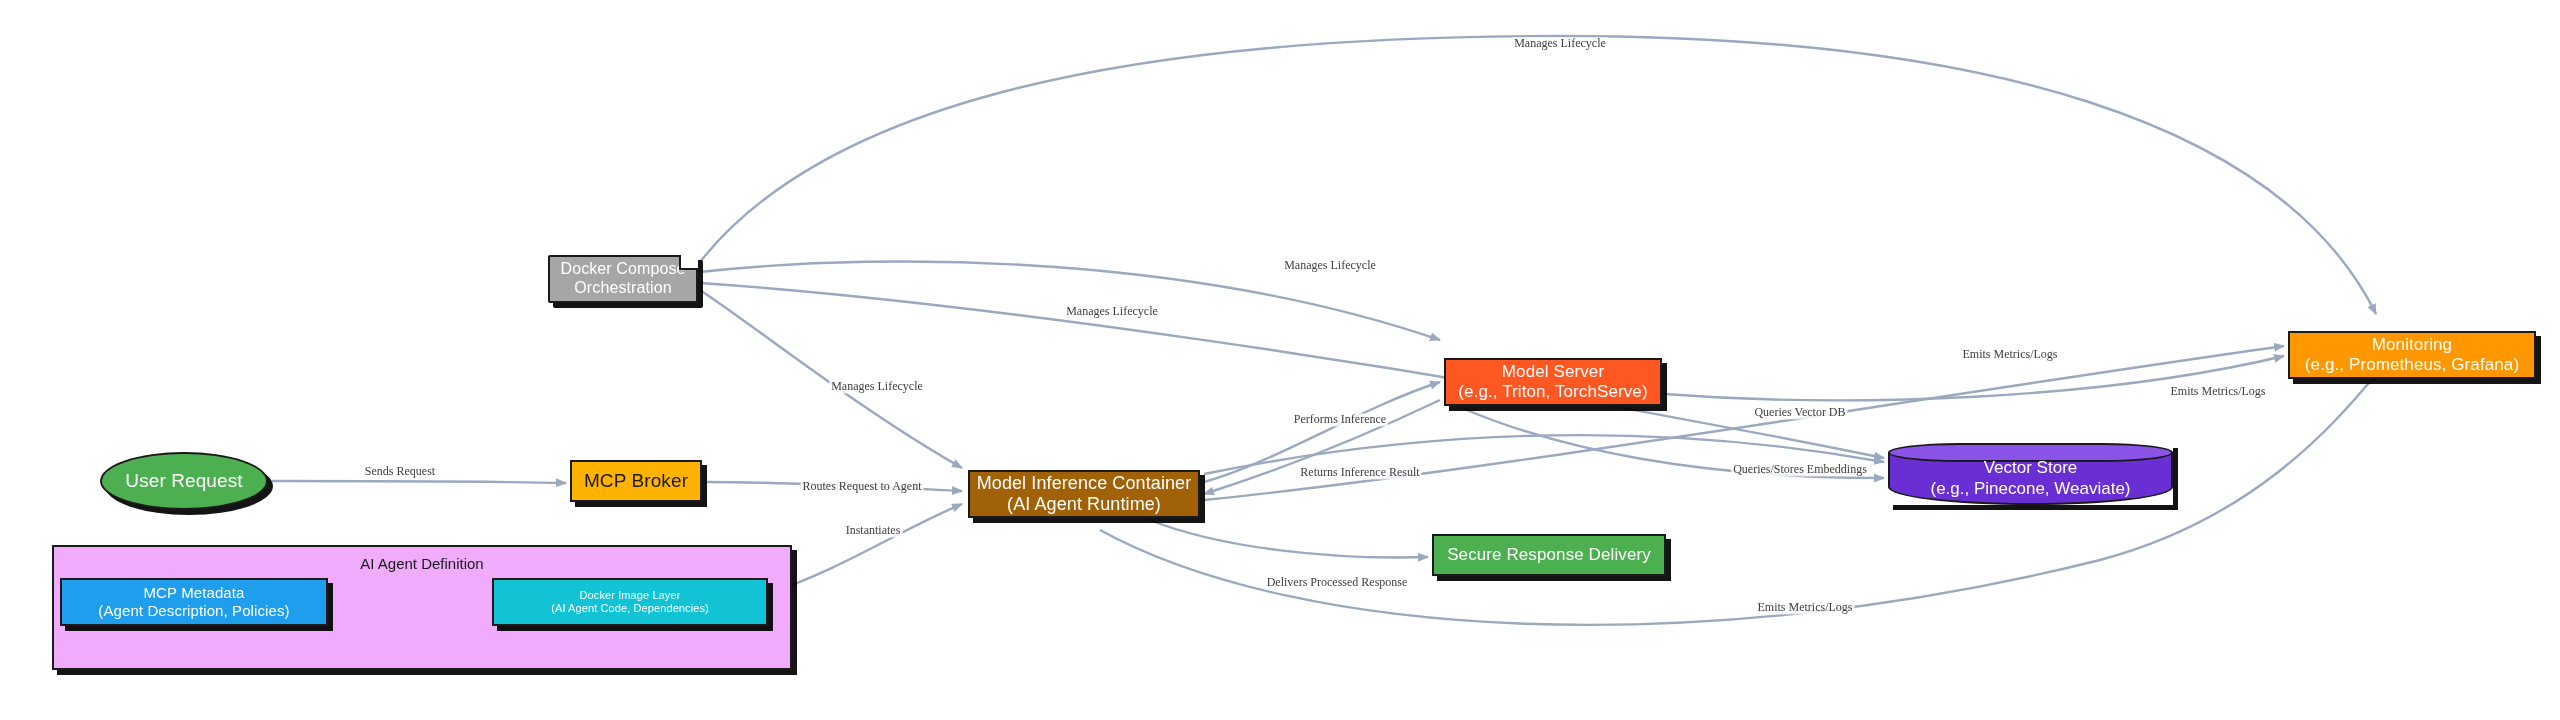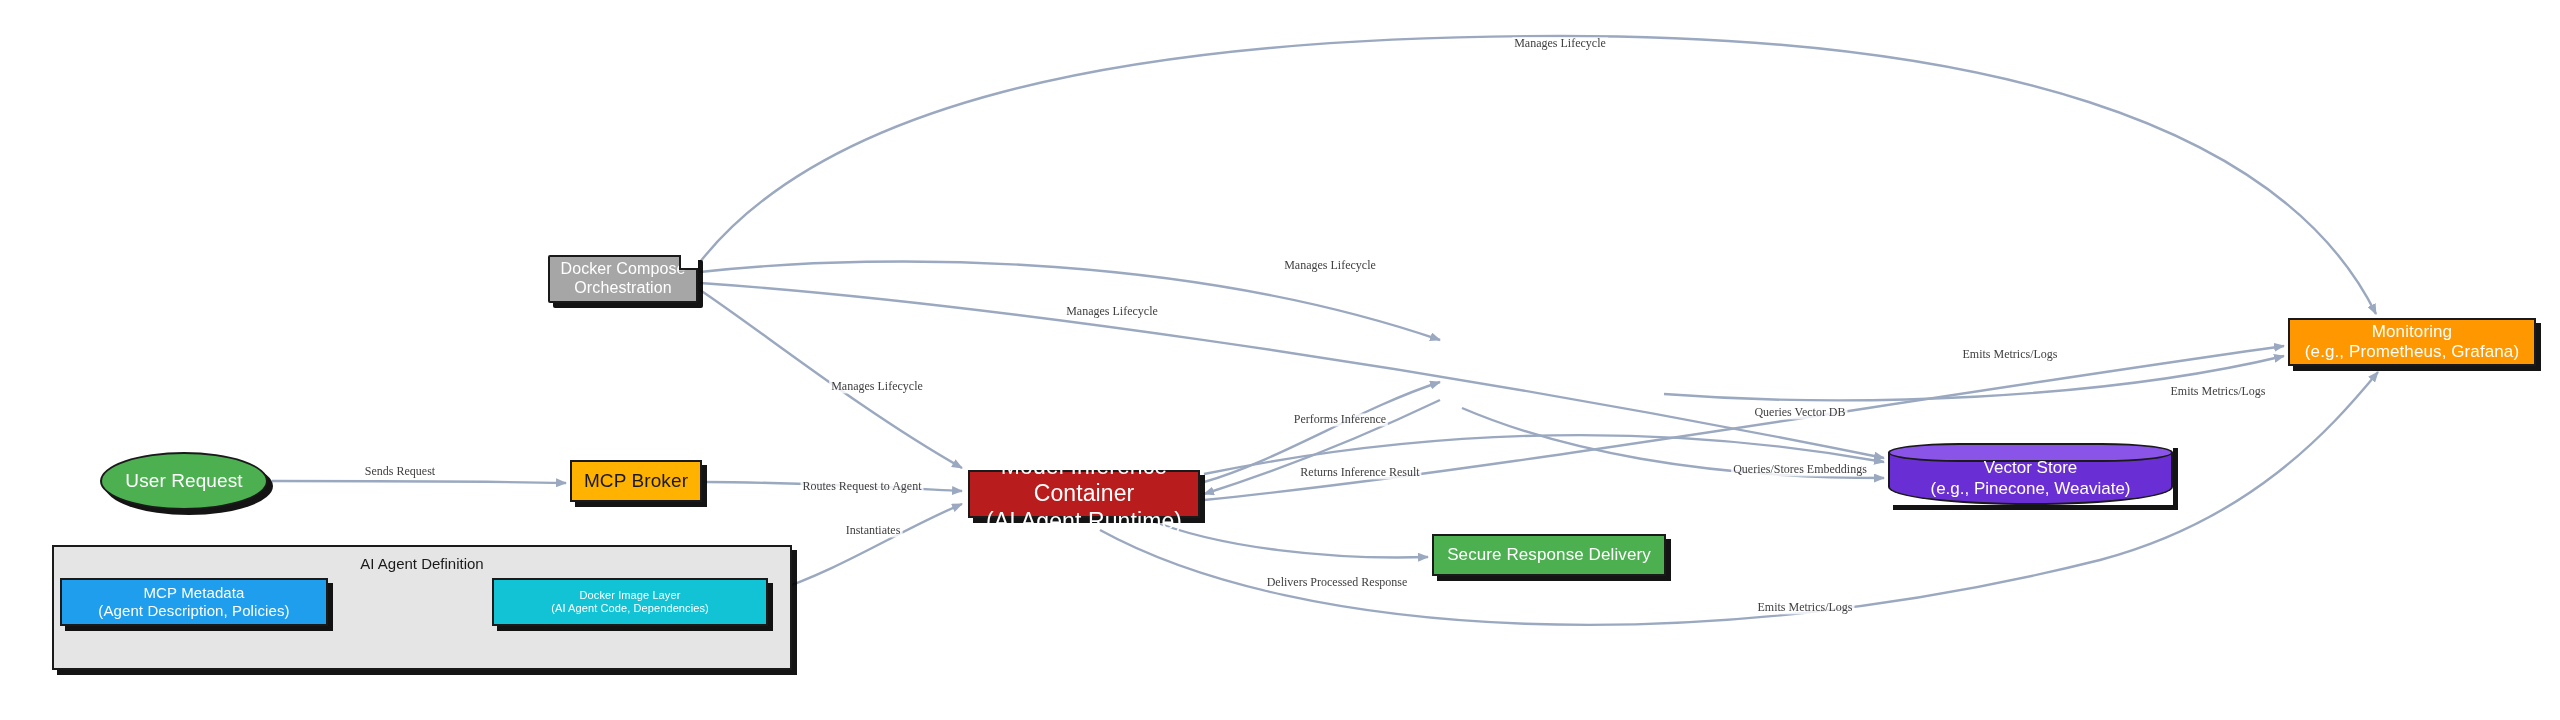--- a/index.html
+++ b/index.html
@@ -91,21 +91,21 @@
     text-align: center;
     color: #ffffff;
     font-size: 19px;
     line-height: 1.18;
     white-space: pre-line;
   }
   .cluster {
     position: absolute;
     box-sizing: border-box;
     border: 2px solid #1a1a1a;
-    background: #e5e5e5;
+    background: #f0abfc;
     box-shadow: 5px 5px 0 rgba(0,0,0,0.92);
     z-index: 4;
   }
   .cluster-title {
     position: absolute;
     top: 8px;
     left: 0;
     width: 100%;
     text-align: center;
     color: #1a1a1a;
@@ -190,38 +190,42 @@
   <div class="node" style="left:492px; top:578px; width:276px; height:48px; background:#12c3d6; font-size:11px;">
     <span>Docker Image Layer
 (AI Agent Code, Dependencies)</span>
   </div>
 
   <div class="node component" style="left:548px; top:255px; width:150px; height:48px; background:#a6a6a6; font-size:16px;">
     <span>Docker Compose
 Orchestration</span>
   </div>
 
-  <div class="node" style="left:968px; top:470px; width:232px; height:48px; background:#b91c1c; font-size:23px;">
+  <div class="node" style="left:968px; top:470px; width:232px; height:48px; background:#a16207; font-size:18px;">
     <span>Model Inference Container
 (AI Agent Runtime)</span>
   </div>
 
+  <div class="node" style="left:1444px; top:358px; width:218px; height:48px; background:#ff5722; font-size:17px;">
+    <span>Model Server
+(e.g., Triton, TorchServe)</span>
+  </div>
 
   <div class="cylinder" style="left:1888px; top:443px; width:240px; height:62px;padding-left:45px;">
     <div class="cyl-body" style="background:#6a2fd4;"></div>
     <div class="cyl-top" style="background:#8a54e8;"></div>
     <div class="cyl-label" style="font-size:17px;">Vector Store
 (e.g., Pinecone, Weaviate)</div>
   </div>
 
   <div class="node" style="left:1432px; top:534px; width:234px; height:42px; background:#4caf50; font-size:17px;">
     <span>Secure Response Delivery</span>
   </div>
 
-  <div class="node" style="left:2288px; top:318px; width:248px; height:48px; background:#ff9800; font-size:17px;">
+  <div class="node" style="left:2288px; top:331px; width:248px; height:48px; background:#ff9800; font-size:17px;">
     <span>Monitoring
 (e.g., Prometheus, Grafana)</span>
   </div>
 
   <div class="edge-label" style="left:400px; top:472px;">Sends Request</div>
   <div class="edge-label" style="left:862px; top:487px;">Routes Request to Agent</div>
   <div class="edge-label" style="left:873px; top:531px;">Instantiates</div>
   <div class="edge-label" style="left:877px; top:387px;">Manages Lifecycle</div>
   <div class="edge-label" style="left:1330px; top:266px;">Manages Lifecycle</div>
   <div class="edge-label" style="left:1112px; top:312px;">Manages Lifecycle</div>

